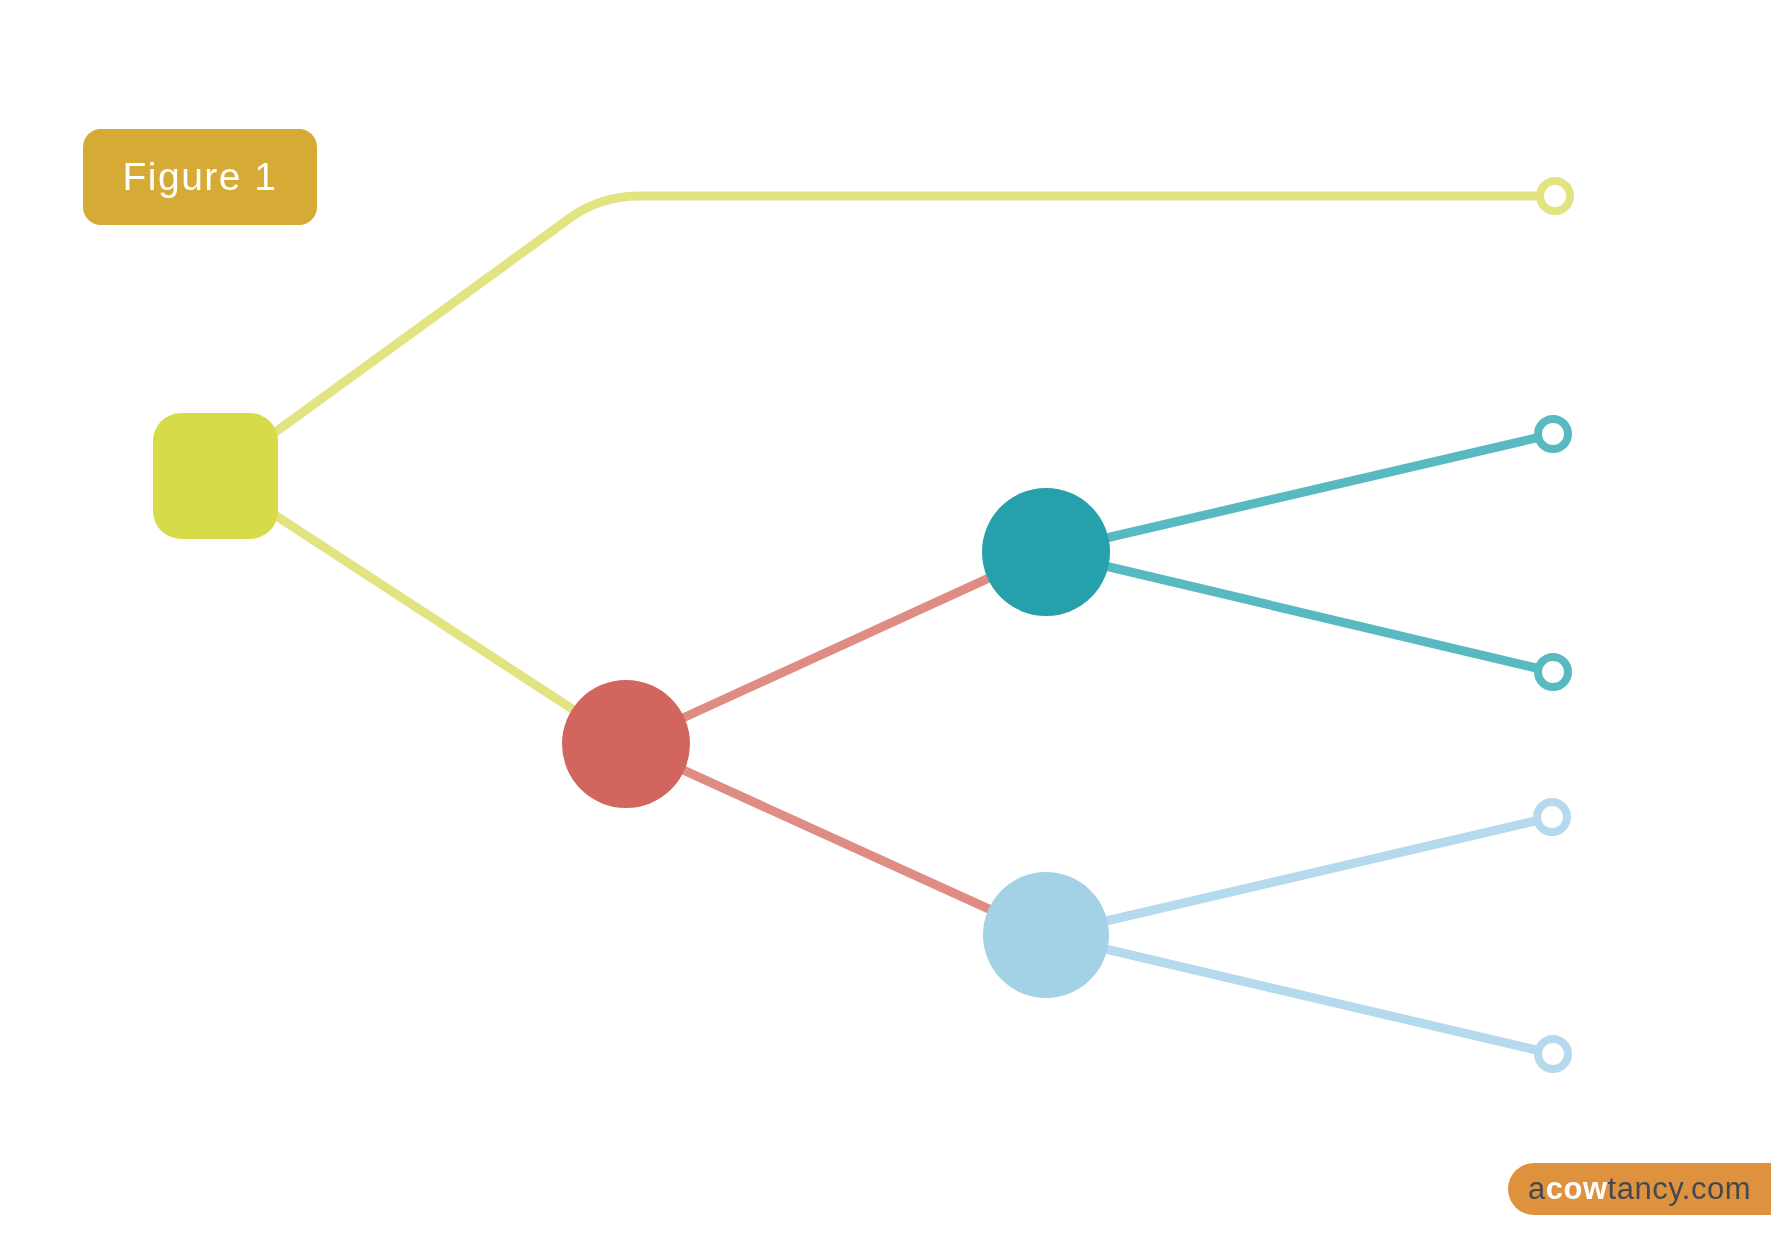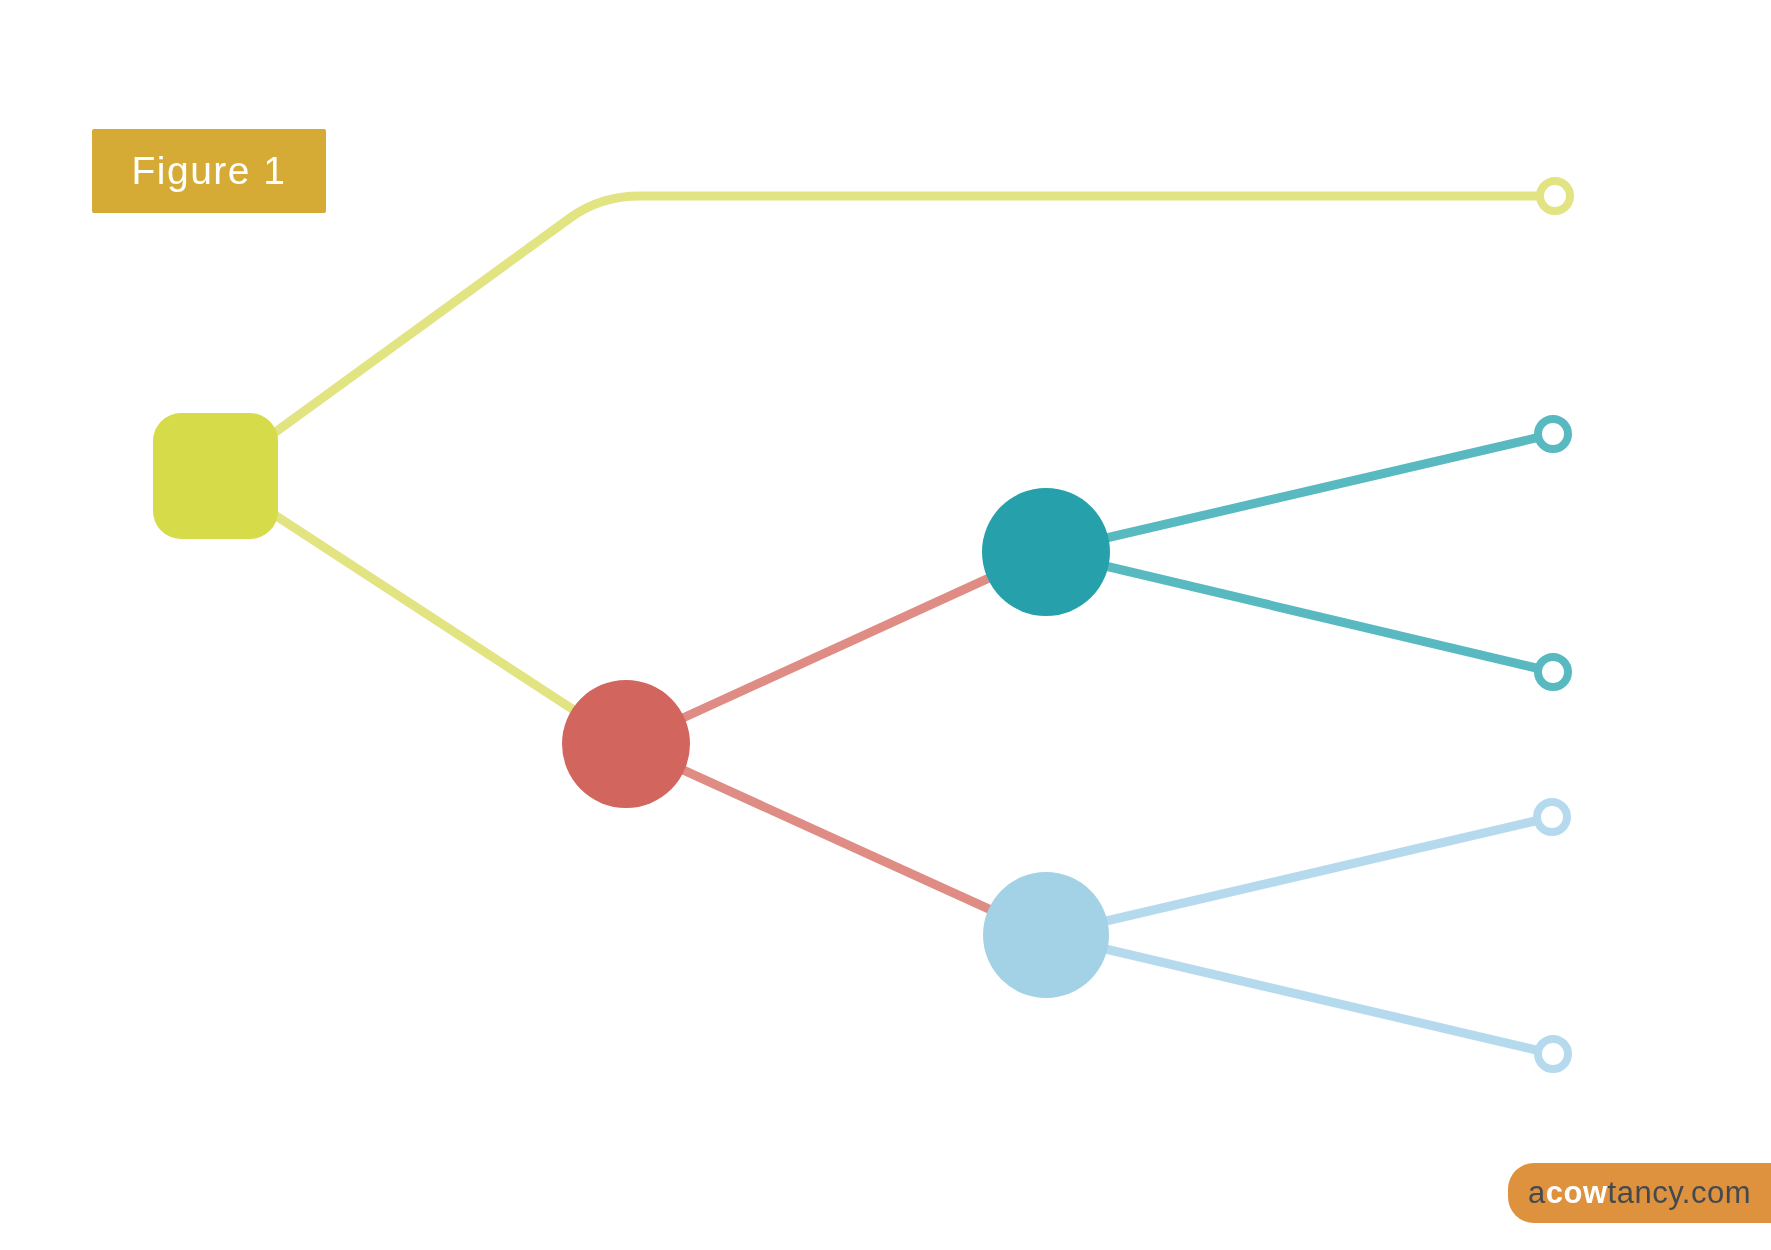--- a/index.html
+++ b/index.html
@@ -20,37 +20,36 @@
     left: 0;
     top: 0;
     width: 1771px;
     height: 1250px;
   }
   .figure-badge {
     position: absolute;
     left: 83px;
     top: 129px;
     width: 234px;
-    height: 84px;
-    border-radius: 2px;
+    height: 96px;
+    border-radius: 18px;
     display: flex;
     align-items: center;
     justify-content: center;
     color: #ffffff;
     font-size: 39px;
     font-weight: 300;
     letter-spacing: 1.5px;
-    margin-left: 9px;
   }
   .branding-badge {
     position: absolute;
     left: 1508px;
     top: 1163px;
     width: 263px;
-    height: 60px;
+    height: 52px;
     border-radius: 26px 0 0 26px;
     display: flex;
     align-items: center;
     justify-content: center;
     font-size: 31px;
     color: #45494f;
     letter-spacing: 0.5px;
   }
   .branding-badge .cow {
     color: #ffffff;

